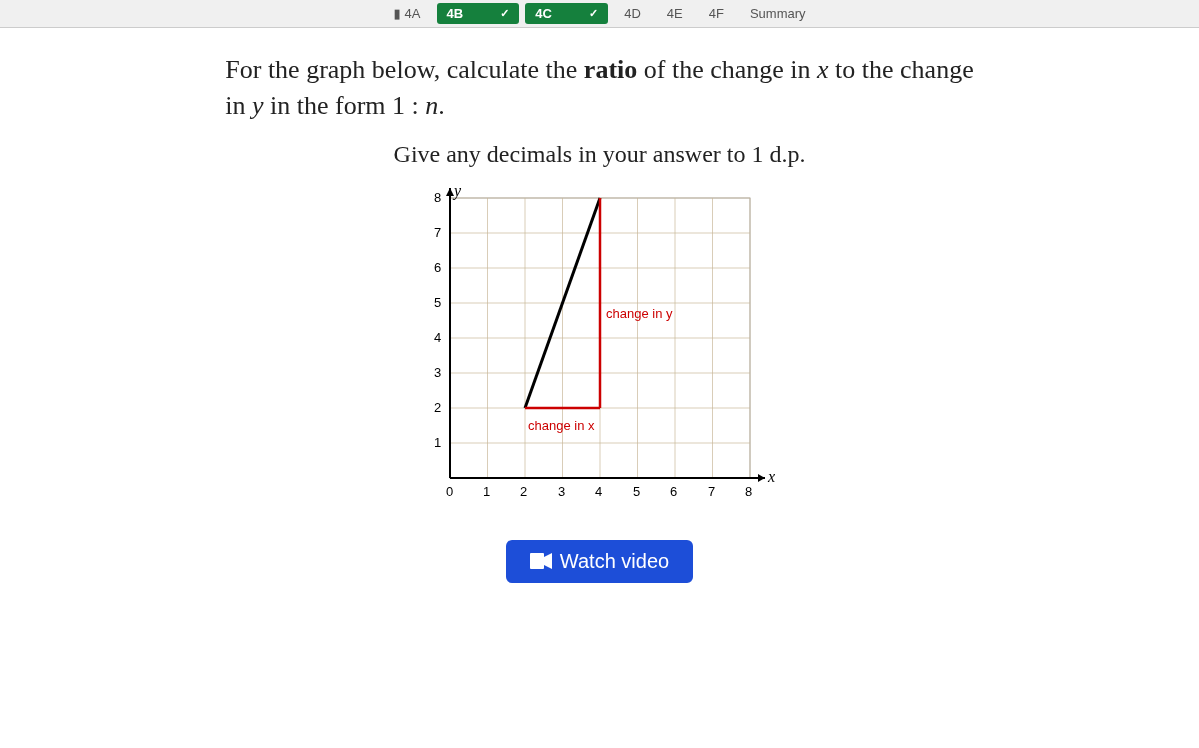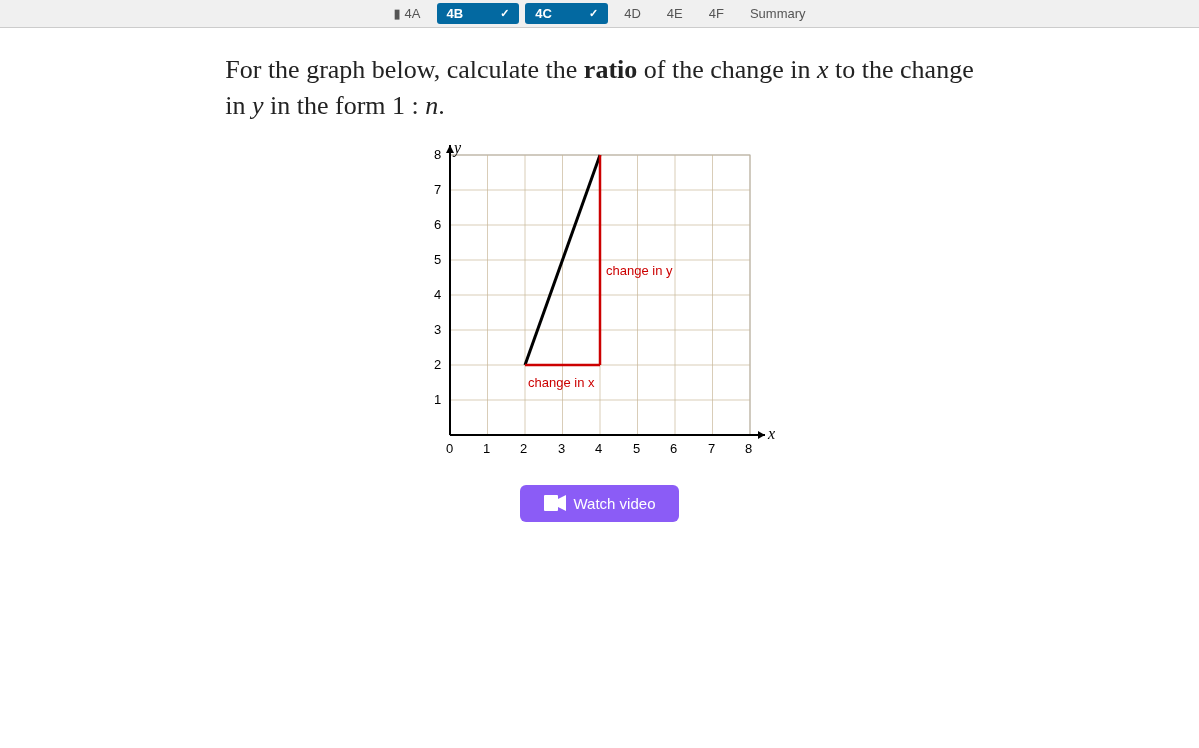--- a/index.html
+++ b/index.html
@@ -33,21 +33,21 @@
       padding: 3px 10px;
       border-radius: 3px;
       cursor: pointer;
       display: flex;
       align-items: center;
       gap: 4px;
       font-size: 13px;
     }
 
     .nav-item.active-green {
-      background: #0369a1;
+      background: #15803d;
       color: white;
       font-weight: bold;
       gap: 37px;
     }
 
     .nav-item.inactive {
       color: #555;
     }
 
     .nav-item .check {
@@ -97,28 +97,28 @@
 
     .graph-svg {
       display: block;
     }
 
     
     .watch-video-btn {
       display: flex;
       align-items: center;
       gap: 8px;
-      background: #8b5cf6;
+      background: #1d4ed8;
       color: white;
       border: none;
       border-radius: 6px;
       padding: 10px 24px;
-      font-size: 15px;
+      font-size: 20px;
       cursor: pointer;
-      margin-top: 0;
+      margin-top: 12px;
       font-family: Arial, sans-serif;
     }
   </style>
 </head>
 <body>
 
 <div class="top-nav">
   <div class="nav-item inactive">
     <span>▮</span>
     <span>4A</span>
@@ -145,20 +145,23 @@
   </div>
 </div>
 
 <div class="main-content">
 
   <div class="question-text">
     For the graph below, calculate the <span class="bold">ratio</span> of the change in <em>x</em> to the change<br>
     in <em>y</em> in the form 1 : <em>n</em>.
   </div>
 
+  <div class="sub-text">
+    Give any decimals in your answer to 1 d.p.
+  </div>
 
   <div class="graph-container">
     <svg class="graph-svg" width="380" height="340" viewBox="0 0 380 340">
 
       <rect x="40" y="10" width="300" height="280" fill="white" stroke="#aaa" stroke-width="1"></rect>
 
       <line x1="77.5" y1="10" x2="77.5" y2="290" stroke="#c8b89a" stroke-width="0.7"></line>
       <line x1="115" y1="10" x2="115" y2="290" stroke="#c8b89a" stroke-width="0.7"></line>
       <line x1="152.5" y1="10" x2="152.5" y2="290" stroke="#c8b89a" stroke-width="0.7"></line>
       <line x1="190" y1="10" x2="190" y2="290" stroke="#c8b89a" stroke-width="0.7"></line>

